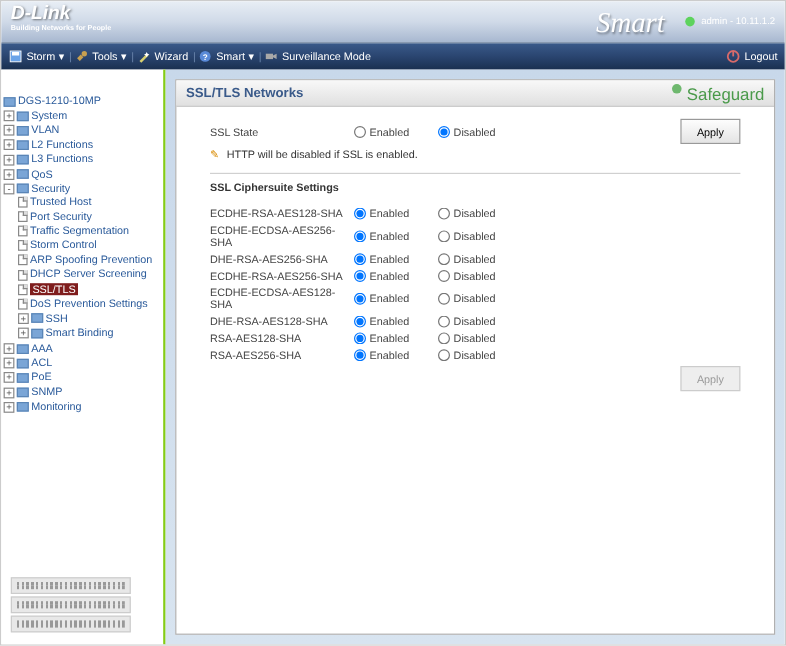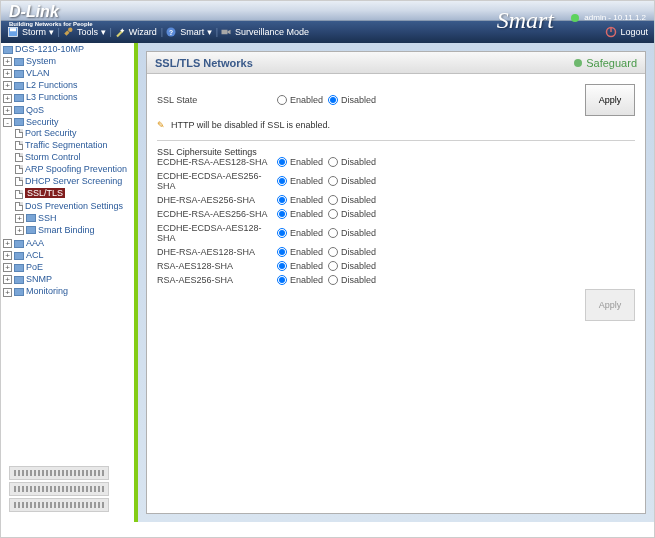--- a/index.html
+++ b/index.html
@@ -1,58 +1,58 @@
 <!DOCTYPE html>
 <html><head>
 <meta charset="utf-8">
 <style>
 *{box-sizing:border-box;margin:0;padding:0;font-family:Arial,Helvetica,sans-serif}
 body{background:#fff;font-size:10px;color:#333}
 .container{width:655px;height:538px;position:relative;overflow:hidden;border:1px solid #ccc}
-.header{height:20px;background:linear-gradient(to bottom,#e8eef5,#d0dae8,#a8b8d0);position:relative;border-bottom:1px solid #8899b0}
+.header{height:35px;background:linear-gradient(to bottom,#e8eef5,#d0dae8,#a8b8d0);position:relative;border-bottom:1px solid #8899b0}
 .logo{position:absolute;left:8px;top:2px;color:#fff;font-weight:bold;font-size:16px;font-style:italic;text-shadow:1px 1px 2px rgba(0,0,0,0.5)}
 .logo-sub{position:absolute;left:8px;top:20px;color:#fff;font-size:6px;font-weight:bold}
 .smart{position:absolute;right:100px;top:6px;color:#fff;font-style:italic;font-size:24px;font-family:cursive;text-shadow:1px 1px 2px rgba(0,0,0,0.4)}
 .userinfo{position:absolute;right:8px;top:12px;color:#fff;font-size:8px}
 .userinfo .dot{display:inline-block;width:8px;height:8px;border-radius:50%;background:#5dd35d;vertical-align:middle;margin-right:3px}
 .menubar{height:22px;background:linear-gradient(to bottom,#3a5a8a,#2a4570,#1a3050);display:flex;align-items:center;padding:0 6px;color:#fff;font-size:9px}
 .menubar .mitem{display:flex;align-items:center;margin-right:14px;cursor:pointer}
 .menubar .micon{width:12px;height:12px;margin-right:3px;display:inline-block}
 .menubar .sep{color:#6a85ab;margin:0 2px 0 -10px}
 .menubar .spacer{flex:1}
 .menubar .logout{display:flex;align-items:center;cursor:pointer}
 .body{display:flex;height:calc(100% - 57px)}
-.sidebar{width:137px;background:#fff;border-right:4px solid #84cc16;overflow:auto;position:relative;padding:0 0}
+.sidebar{width:137px;background:#fff;border-right:2px solid #84cc16;overflow:auto;position:relative;padding:20px 0}
 .tree{list-style:none;padding-left:2px}
 .tree li{font-size:9px;color:#2a5a9a;padding:1px 0;white-space:nowrap;cursor:pointer}
 .tree .tg{display:inline-block;width:9px;height:9px;border:1px solid #888;font-size:8px;line-height:7px;text-align:center;color:#555;margin-right:2px;background:#fff;vertical-align:middle}
 .tree .nicon{display:inline-block;width:10px;height:8px;background:#7aa5d6;margin-right:2px;vertical-align:middle;border:1px solid #5a85b6}
 .tree .dicon{display:inline-block;width:8px;height:9px;background:#fff;border:1px solid #888;margin-right:2px;vertical-align:middle;position:relative}
 .tree .dicon::after{content:"";position:absolute;right:-1px;top:-1px;width:3px;height:3px;background:#ddd;border-left:1px solid #888;border-bottom:1px solid #888}
 .tree ul{list-style:none;padding-left:12px}
 .tree .sel{background:#7f1d1d;color:#fff;padding:0 2px}
 .switches{position:absolute;left:8px;bottom:8px;width:120px}
 .swbox{width:100px;height:14px;background:#e8e8e8;border:1px solid #ccc;margin-bottom:2px;position:relative}
 .swbox::before{content:"";position:absolute;left:4px;top:3px;right:4px;height:3px;background:repeating-linear-gradient(to right,#999 0,#999 2px,transparent 2px,transparent 4px)}
 .swbox::after{content:"";position:absolute;left:4px;bottom:3px;right:4px;height:3px;background:repeating-linear-gradient(to right,#999 0,#999 2px,transparent 2px,transparent 4px)}
 .main{flex:1;background:linear-gradient(to bottom,#c8d8ea,#d8e4f0);padding:8px;position:relative}
 .panel{background:#fff;border:1px solid #b0b0b0;height:100%;position:relative}
 .ptitle{height:22px;background:linear-gradient(to bottom,#f8f8f8,#e0e0e0);border-bottom:1px solid #c0c0c0;display:flex;align-items:center;padding:0 8px;font-size:11px;color:#3a5a8a;font-weight:bold}
-.ptitle .safeguard{margin-left:auto;font-size:11px;color:#4a9a4a;font-weight:normal;display:flex;align-items:center}
+.ptitle .safeguard{margin-left:auto;font-size:14px;color:#4a9a4a;font-weight:normal;display:flex;}
 .ptitle .sgdot{width:8px;height:8px;border-radius:50%;background:#6eb86e;margin-right:4px}
-.pbody{padding:10px 10px;font-size:9px;color:#444}
+.pbody{padding:10px 28px;font-size:9px;color:#444}
 .row{display:flex;align-items:center;margin-bottom:4px}
 .lbl{width:120px}
-.rcol{width:51px;display:flex;align-items:center}
+.rcol{width:70px;display:flex;align-items:center}
 .rcol input{margin-right:3px;width:10px;height:10px}
-.btn{width:50px;height:32px;font-size:9px;background:linear-gradient(to bottom,#fdfdfd,#e4e4e4);border:1px solid #999;cursor:pointer;margin-left:auto}
+.btn{width:50px;height:21px;font-size:9px;background:linear-gradient(to bottom,#fdfdfd,#e4e4e4);border:1px solid #999;cursor:pointer;margin-left:auto}
 .btn:disabled{color:#999;background:#eee;border-color:#ccc}
 .warn{display:flex;align-items:center;margin:2px 0 10px 0;color:#333}
 .warn .wicon{width:10px;height:10px;margin-right:4px;display:inline-block;color:#d88a00}
-.subh{font-weight:normal;color:#333;margin-bottom:0}
+.subh{font-weight:bold;color:#333;margin-bottom:12px}
 hr.sep{border:none;border-top:1px solid #d0d0d0;margin:6px 0}
 </style>
 </head>
 <body>
 
 <div class="container">
 
   <div class="header">
     <div class="logo">D-Link</div>
     <div class="logo-sub">Building Networks for People</div>
@@ -120,20 +120,21 @@
     <div class="sidebar">
       <ul class="tree">
         <li><span class="nicon"></span><span>DGS-1210-10MP</span></li>
         <li><span class="tg">+</span><span class="nicon"></span><span>System</span></li>
         <li><span class="tg">+</span><span class="nicon"></span><span>VLAN</span></li>
         <li><span class="tg">+</span><span class="nicon"></span><span>L2 Functions</span></li>
         <li><span class="tg">+</span><span class="nicon"></span><span>L3 Functions</span></li>
         <li><span class="tg">+</span><span class="nicon"></span><span>QoS</span></li>
         <li><span class="tg">-</span><span class="nicon"></span><span>Security</span>
           <ul>
+            <li><span class="dicon"></span><span>Trusted Host</span></li>
             <li><span class="dicon"></span><span>Port Security</span></li>
             <li><span class="dicon"></span><span>Traffic Segmentation</span></li>
             <li><span class="dicon"></span><span>Storm Control</span></li>
             <li><span class="dicon"></span><span>ARP Spoofing Prevention</span></li>
             <li><span class="dicon"></span><span>DHCP Server Screening</span></li>
             <li><span class="dicon"></span><span class="sel">SSL/TLS</span></li>
             <li><span class="dicon"></span><span>DoS Prevention Settings</span></li>
             <li><span class="tg">+</span><span class="nicon"></span><span>SSH</span></li>
             <li><span class="tg">+</span><span class="nicon"></span><span>Smart Binding</span></li>
           </ul>

